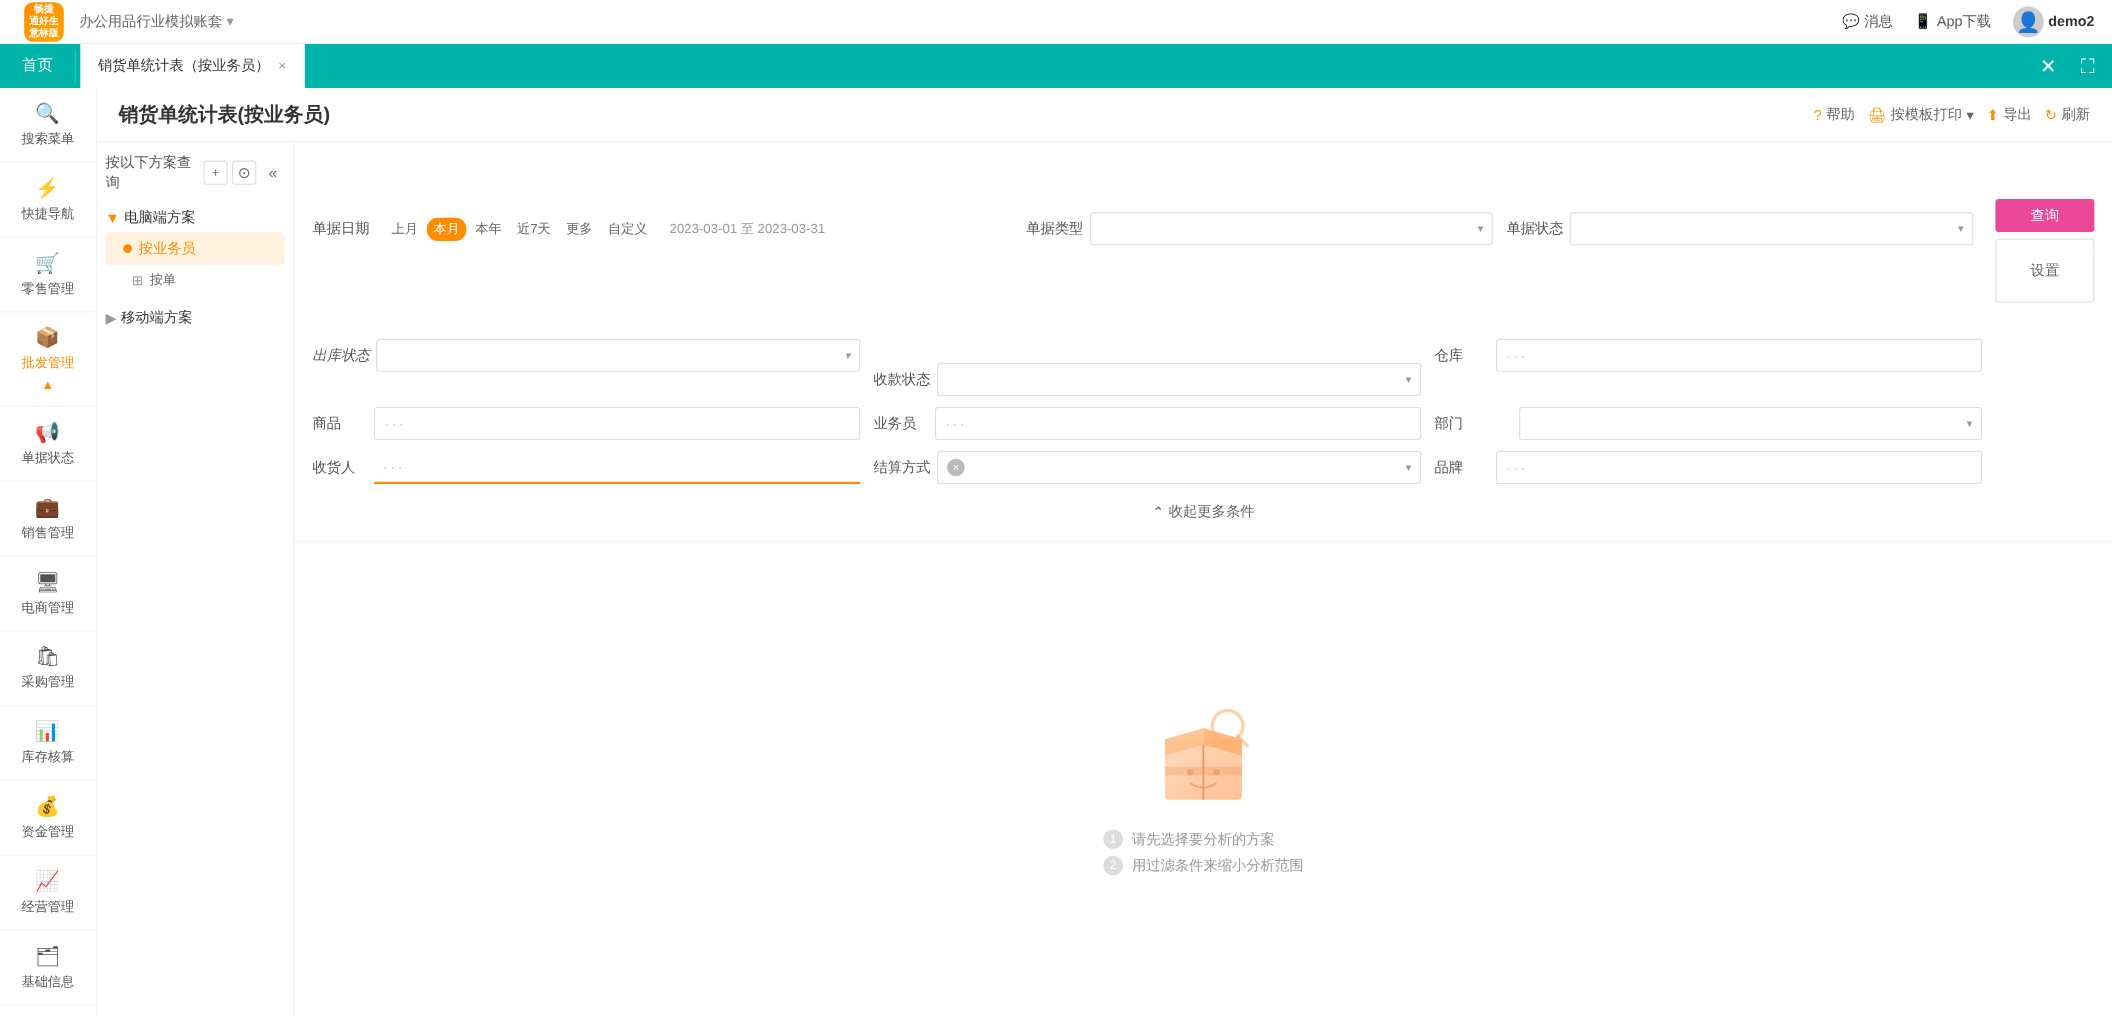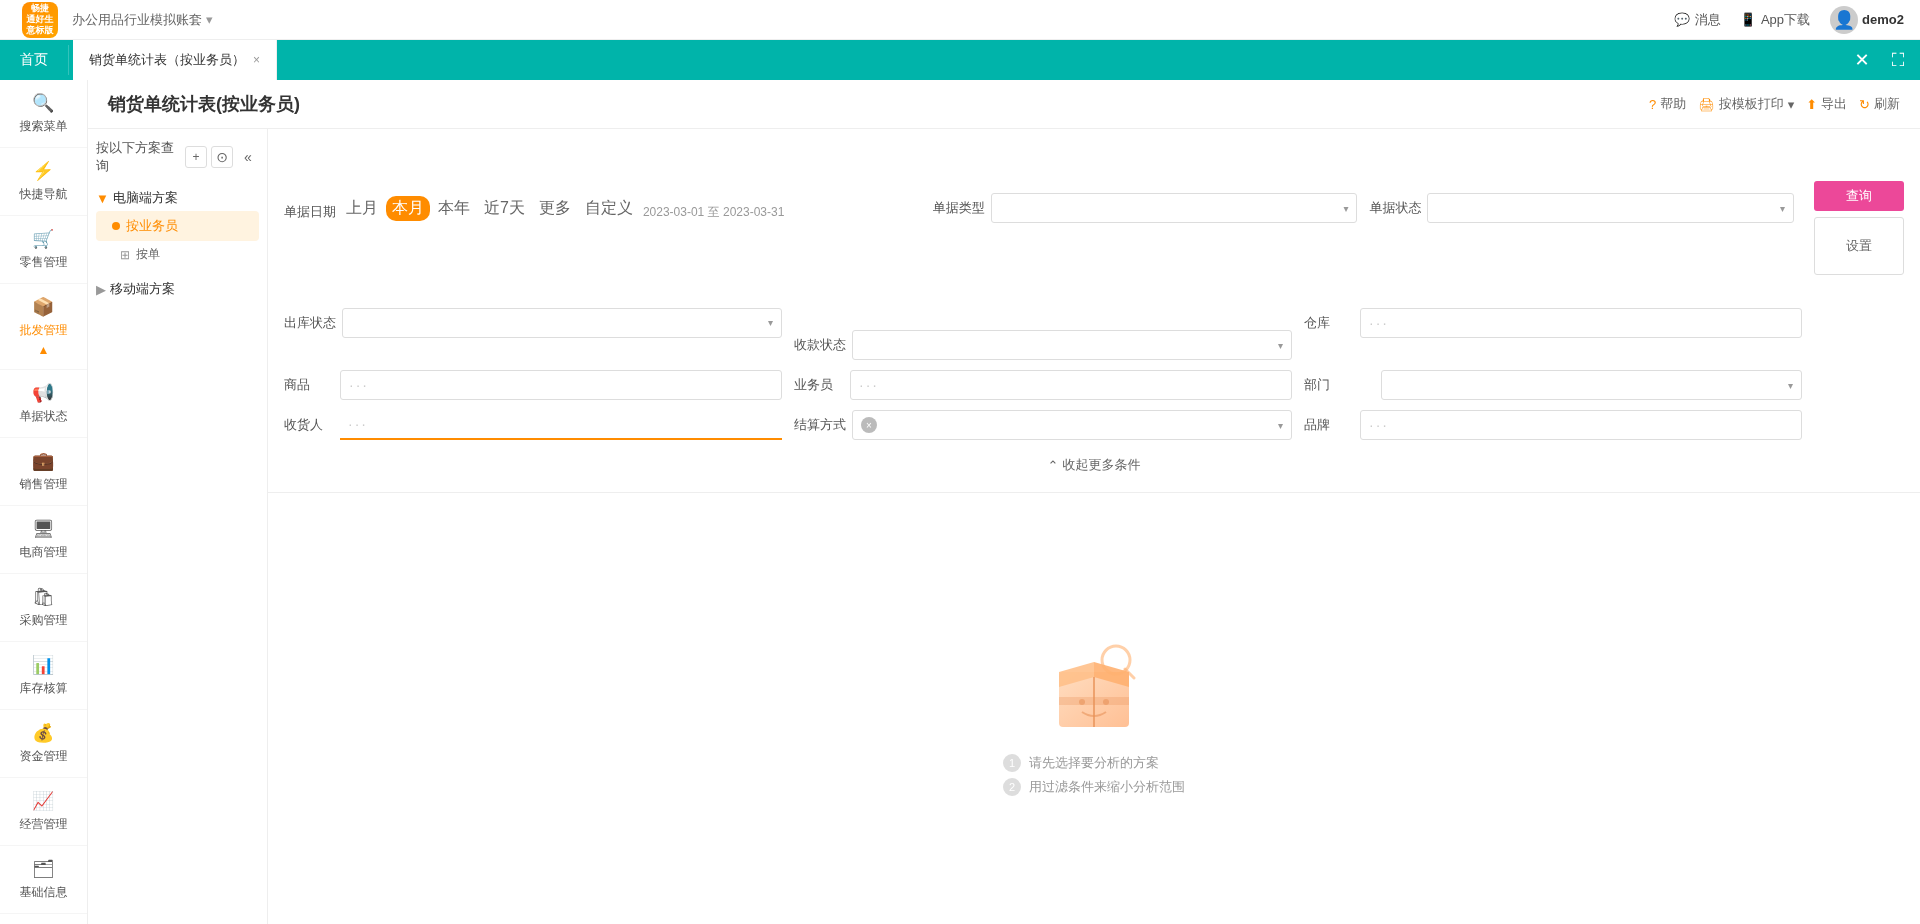--- a/index.html
+++ b/index.html
@@ -203,28 +203,28 @@
       background: white;
     }
     .field-input.has-value { border-color: #ff8c00; }
     .field-input-text { color: #333; font-size: 13px; }
     .field-arrow { color: #999; font-size: 10px; }
     .field-dots { color: #ccc; font-size: 14px; letter-spacing: 2px; }
 
     
     .date-field {
       display: flex;
-      align-items: flex-end;
-      gap: 4px;
+      align-items: center;
+      gap: 14px;
       flex: 1;
     }
     .date-tabs { display: flex; gap: 2px; align-items: center; }
     .date-tab {
       padding: 2px 6px;
-      font-size: 16px;
+      font-size: 12px;
       color: #666;
       cursor: pointer;
       border-radius: 2px;
     }
     .date-tab.active {
       background: #ff8c00;
       color: white;
       border-radius: 10px;
     }
     .date-range { font-size: 12px; color: #999; }
@@ -500,21 +500,21 @@
               </div>
             </div>
 
             <div class="query-actions">
               <button class="btn-query">查询</button>
               <button class="btn-settings">设置</button>
             </div>
           </div>
 
           <div class="form-row">
-            <div class="form-field" style="flex:1;">
+            <div class="form-field" style="flex:1;font-style:italic;">
               <span class="field-label">出库状态</span>
               <div class="field-input" style="flex:1;">
                 <span class="field-input-text"></span>
                 <span class="field-arrow">▾</span>
               </div>
             </div>
             <div class="form-field" style="flex:1;margin-top:45px;">
               <span class="field-label">收款状态</span>
               <div class="field-input" style="flex:1;">
                 <span class="field-input-text"></span>

